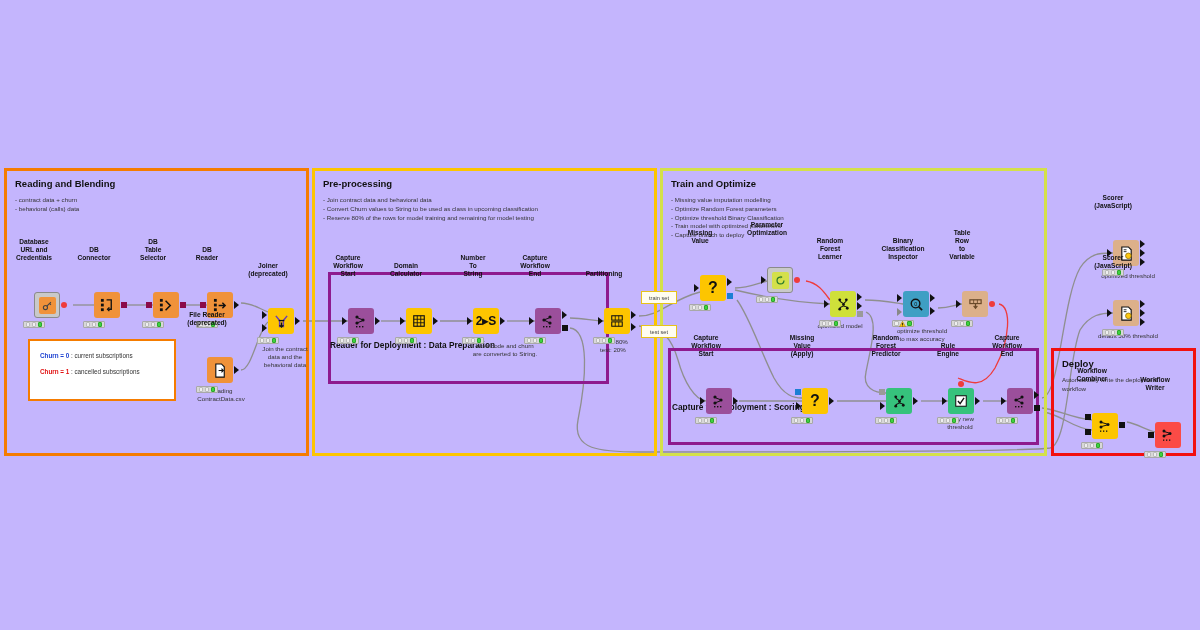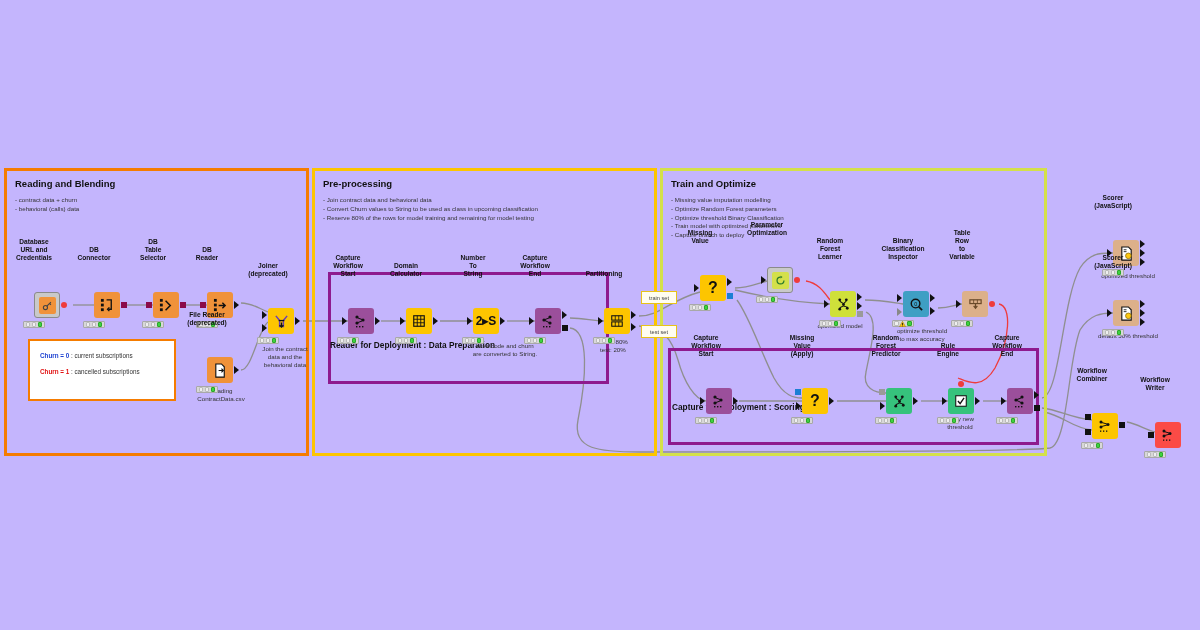--- a/index.html
+++ b/index.html
@@ -124,20 +124,25 @@
 - Optimize Random Forest parameters
 - Optimize threshold Binary Classification
 - Train model with optimized parameters
 - Capture branch to deploy</div>
   </div>
   <div class="frame" style="left:312px;top:168px;width:345px;height:288px;border:3px solid #fdc500;">
     <div class="ftitle">Pre-processing</div>
     <div class="fdesc">- Join contract data and behavioral data
 - Convert Churn values to String to be used as class in upcoming classification
 - Reserve 80% of the rows for model training and remaining for model testing</div>
+  </div>
+  <div class="frame" style="left:1051px;top:348px;width:145px;height:108px;border:3px solid #f2100f;">
+    <div class="ftitle">Deploy</div>
+    <div class="fdesc">Automatically write the deployment
+workflow</div>
   </div>
 
   <div class="capframe" style="left:328px;top:272px;width:281px;height:112px;"></div>
   <div class="caplabel" style="left:330px;top:340px;">Reader for Deployment : Data Preparation</div>
 
   <div class="capframe" style="left:668px;top:348px;width:371px;height:97px;"></div>
   <div class="caplabel" style="left:672px;top:402px;">Capture for Deployment : Scoring</div>
 
   <div class="boxnote" style="left:28px;top:339px;width:148px;height:62px;border:2px solid #f57c00;">
     <div class="ln" style="left:10px;top:11px;">

